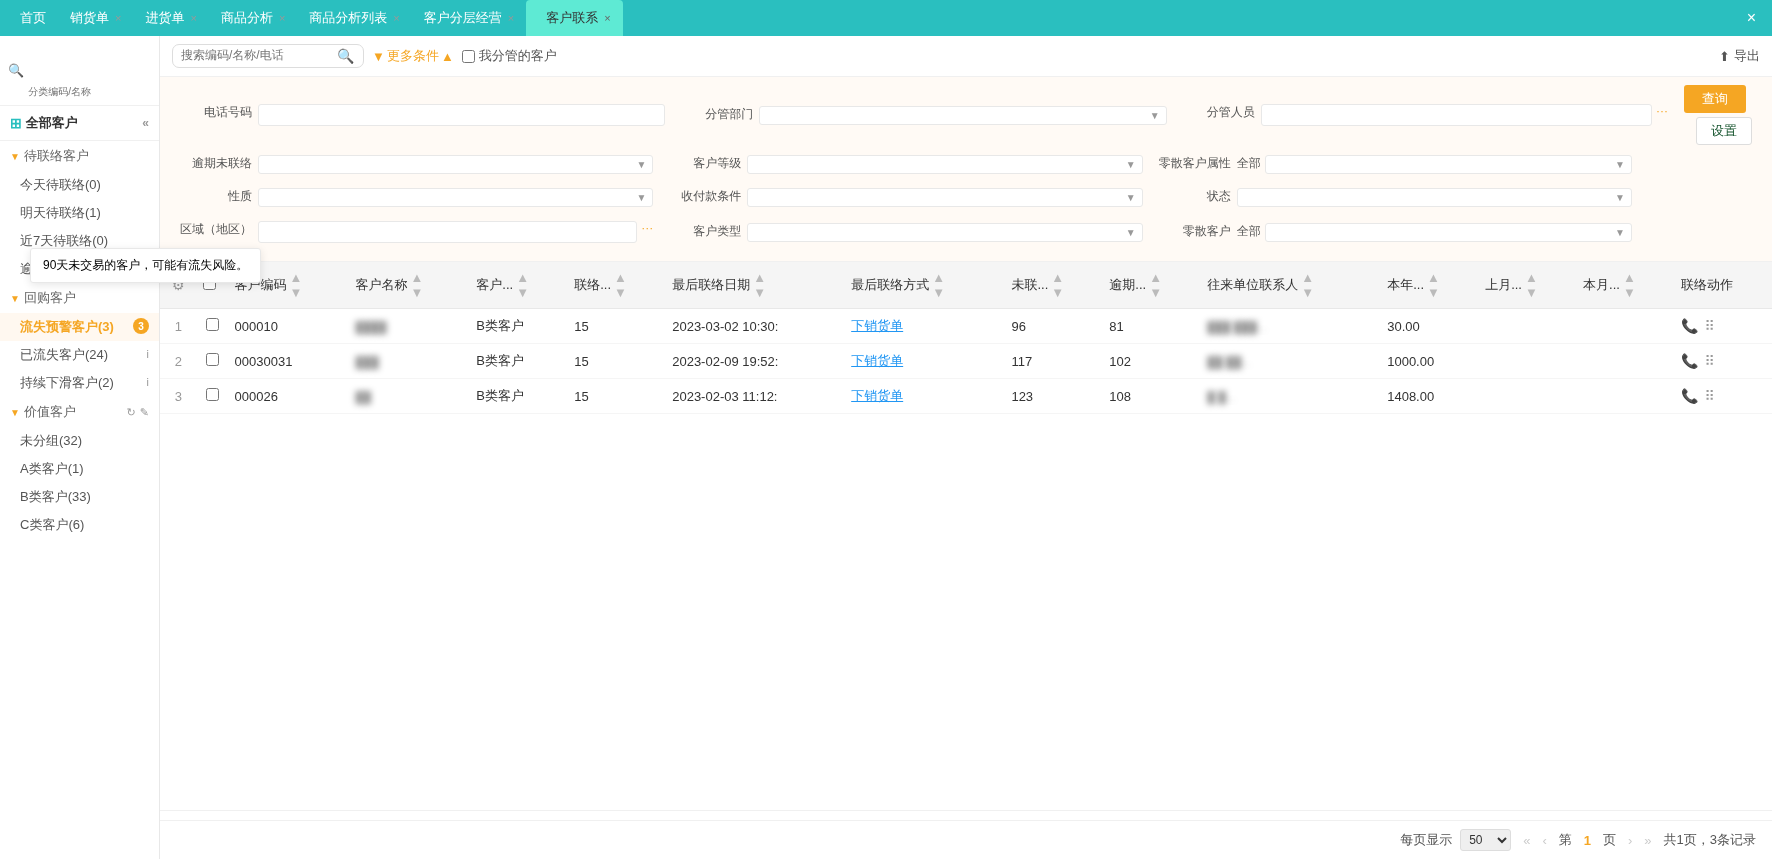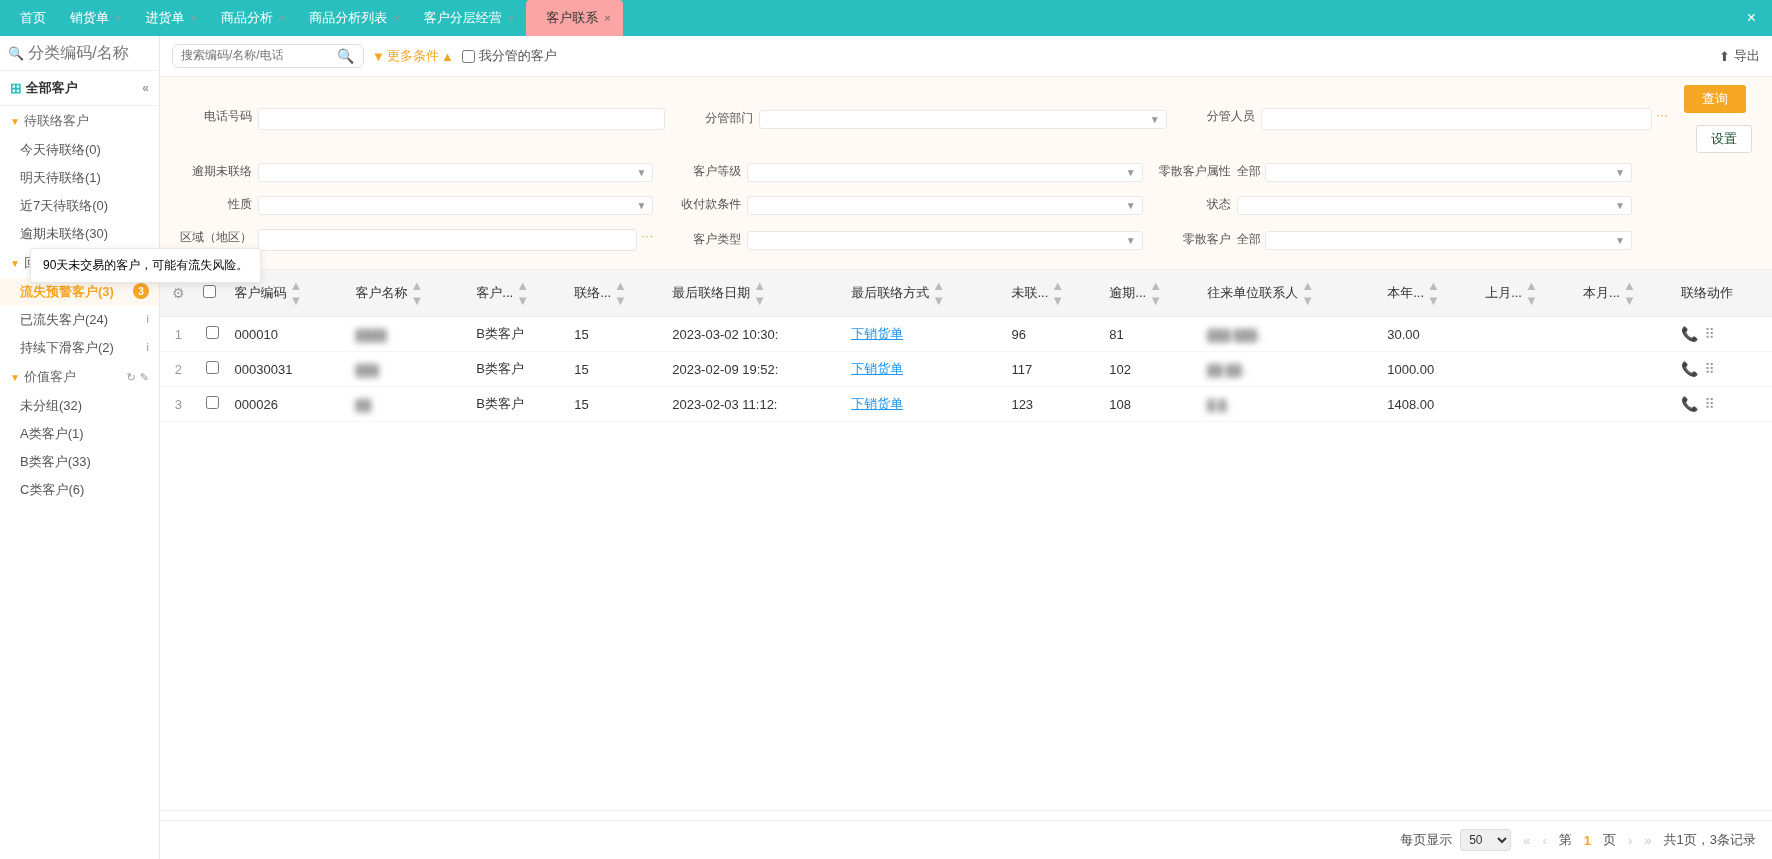--- a/index.html
+++ b/index.html
@@ -11,21 +11,21 @@
       background: #2abfbf; height: 36px; padding: 0 8px;
       color: #fff;
     }
     .top-nav .nav-item {
       display: flex; align-items: center; height: 100%;
       padding: 0 12px; cursor: pointer; white-space: nowrap;
       font-size: 13px; color: #fff;
     }
     .top-nav .nav-item.home { background: transparent; }
     .top-nav .nav-item.active {
-      background: #fca5a5; color: #333; border-radius: 4px 4px 0 0; padding-left: 20px;
+      background: #5eead4; color: #333; border-radius: 4px 4px 0 0; padding-left: 20px;
     }
     .top-nav .nav-item .close-x {
       margin-left: 6px; font-size: 11px; color: #999; cursor: pointer;
     }
     .top-nav .nav-item.active .close-x { color: #666; }
     .top-nav-spacer { flex: 1; }
     .top-nav-close { color: #fff; font-size: 16px; cursor: pointer; padding: 0 8px; }
 
     
     .main-layout { display: flex; height: calc(100vh - 36px); }
@@ -33,22 +33,23 @@
     
     .sidebar {
       width: 160px; background: #fff; border-right: 1px solid #e8e8e8;
       display: flex; flex-direction: column; overflow-y: auto; flex-shrink: 0;
     }
     .sidebar-search {
       display: flex; align-items: center; padding: 8px;
       border-bottom: 1px solid #f0f0f0;
     }
     .sidebar-search input {
-      flex: 1; border: none; outline: none; font-size: 16px; color: #3b82f6;
+      flex: 1; border: none; outline: none; font-size: 10px; color: #3b82f6;
       background: transparent;
+      margin-top: 42px;
     }
     .sidebar-search .search-icon { color: #999; margin-right: 4px; }
 
     .sidebar-header {
       display: flex; align-items: center; justify-content: space-between;
       padding: 8px 10px; font-size: 13px; font-weight: bold; color: #333;
       border-bottom: 1px solid #f0f0f0;
     }
     .sidebar-header .collapse-icon { color: #999; cursor: pointer; font-size: 12px; }
 
@@ -336,21 +337,21 @@
           <div class="filter-select">
             <span class="val"></span>
             <span class="arrow">▼</span>
           </div>
         </div>
         <div class="filter-cell">
           <span class="filter-label">分管人员</span>
           <input class="filter-input" style="flex: 1 1 0%;">
           <span class="filter-more-btn">···</span>
         </div>
-        <div style="display:flex;flex-direction:column;align-items:flex-end;justify-content:center;padding:0 8px;gap:12px;">
+        <div style="display:flex;flex-direction:column;align-items:flex-end;justify-content:center;padding:0 8px;gap:4px;">
           <button class="query-btn">查询</button>
           <button class="setting-btn">设置</button>
         </div>
       </div>
 
       <div class="filter-row">
         <div class="filter-cell">
           <span class="filter-label">逾期未联络</span>
           <div class="filter-select">
             <span class="val"></span>

